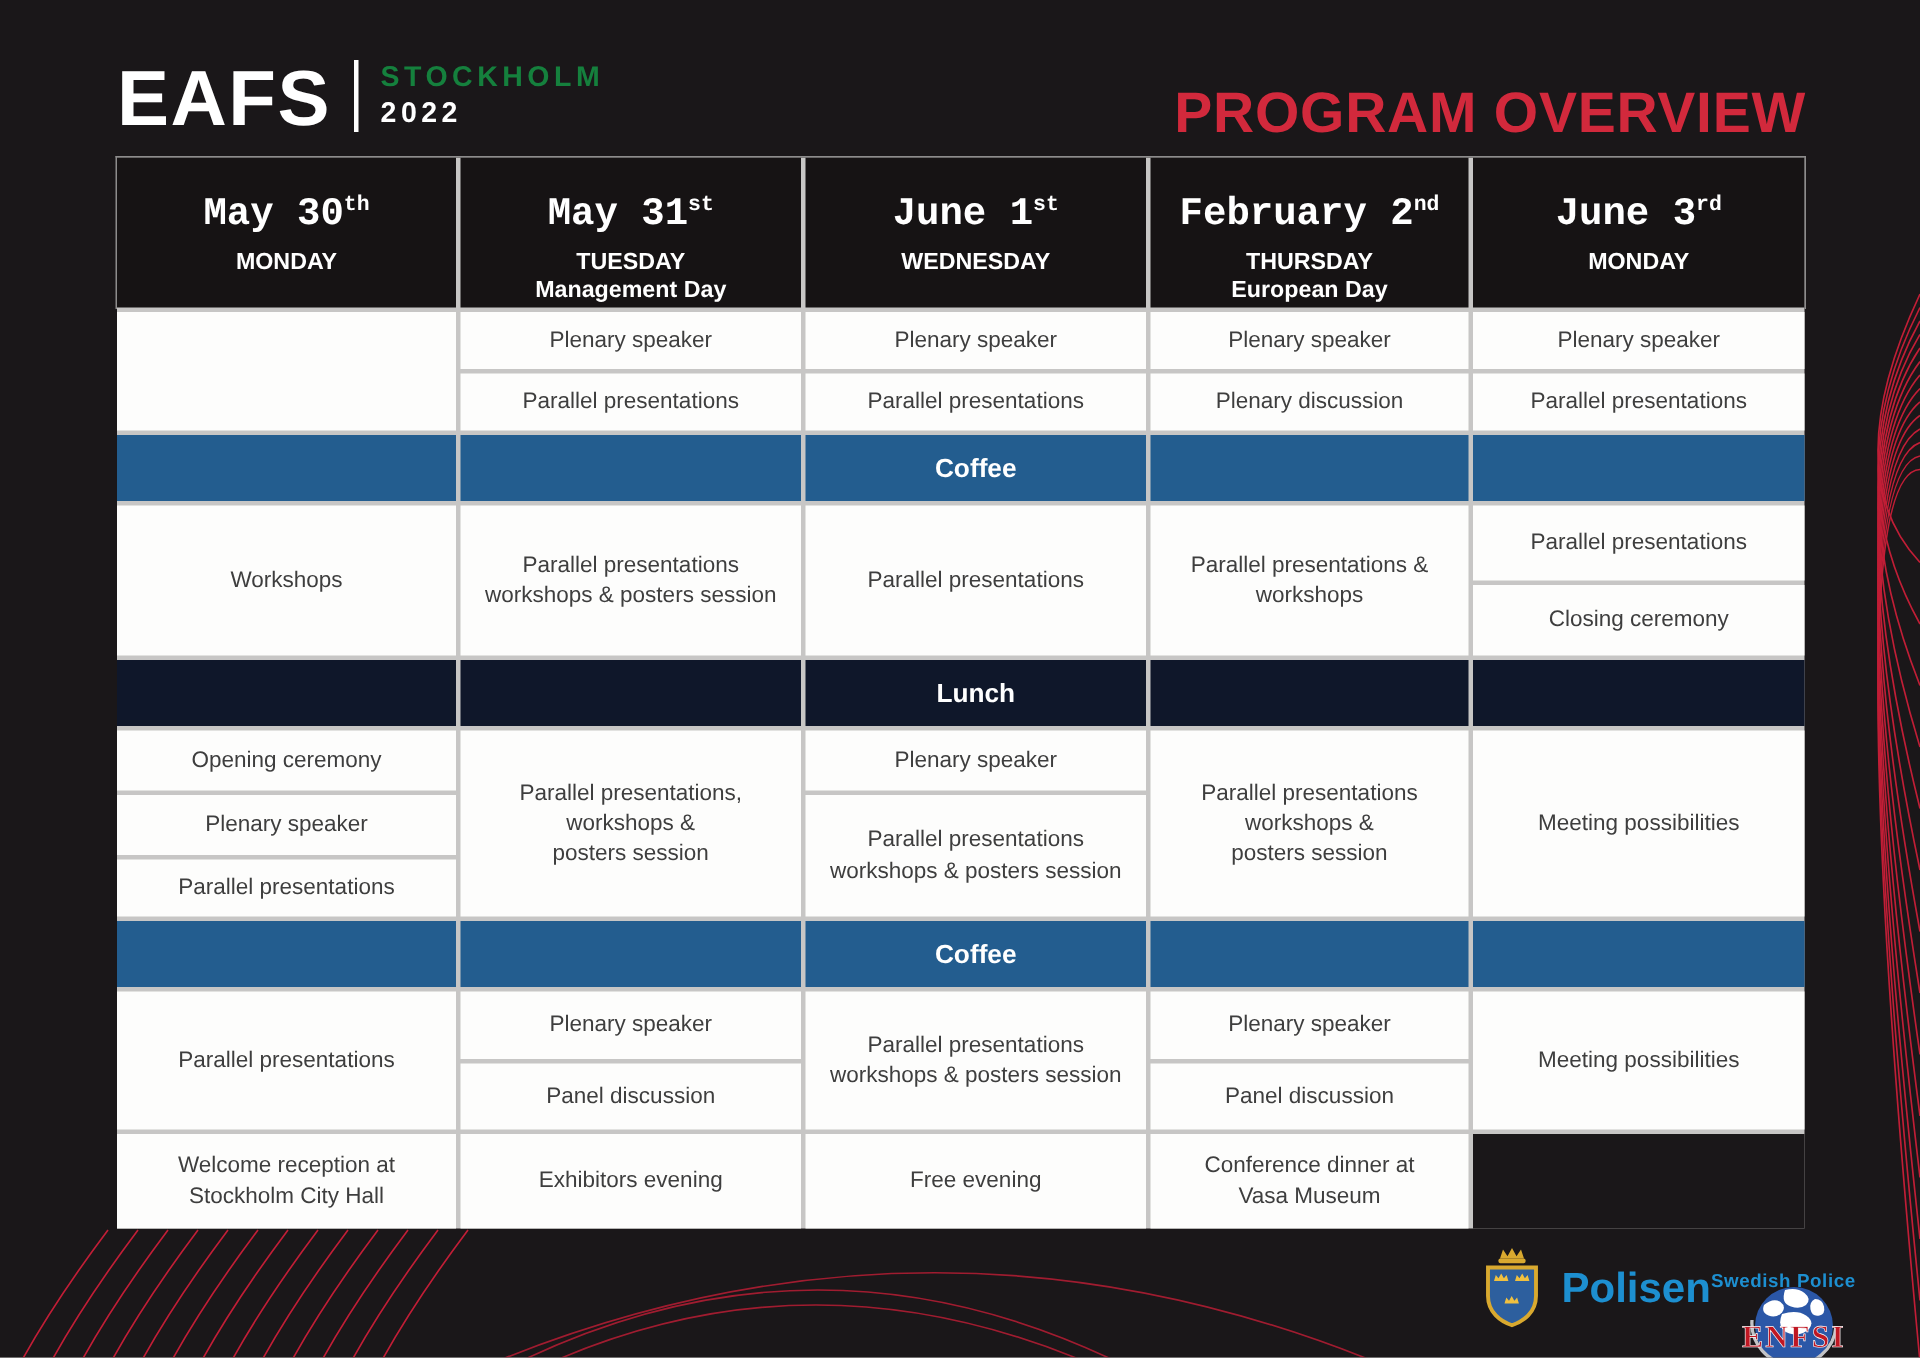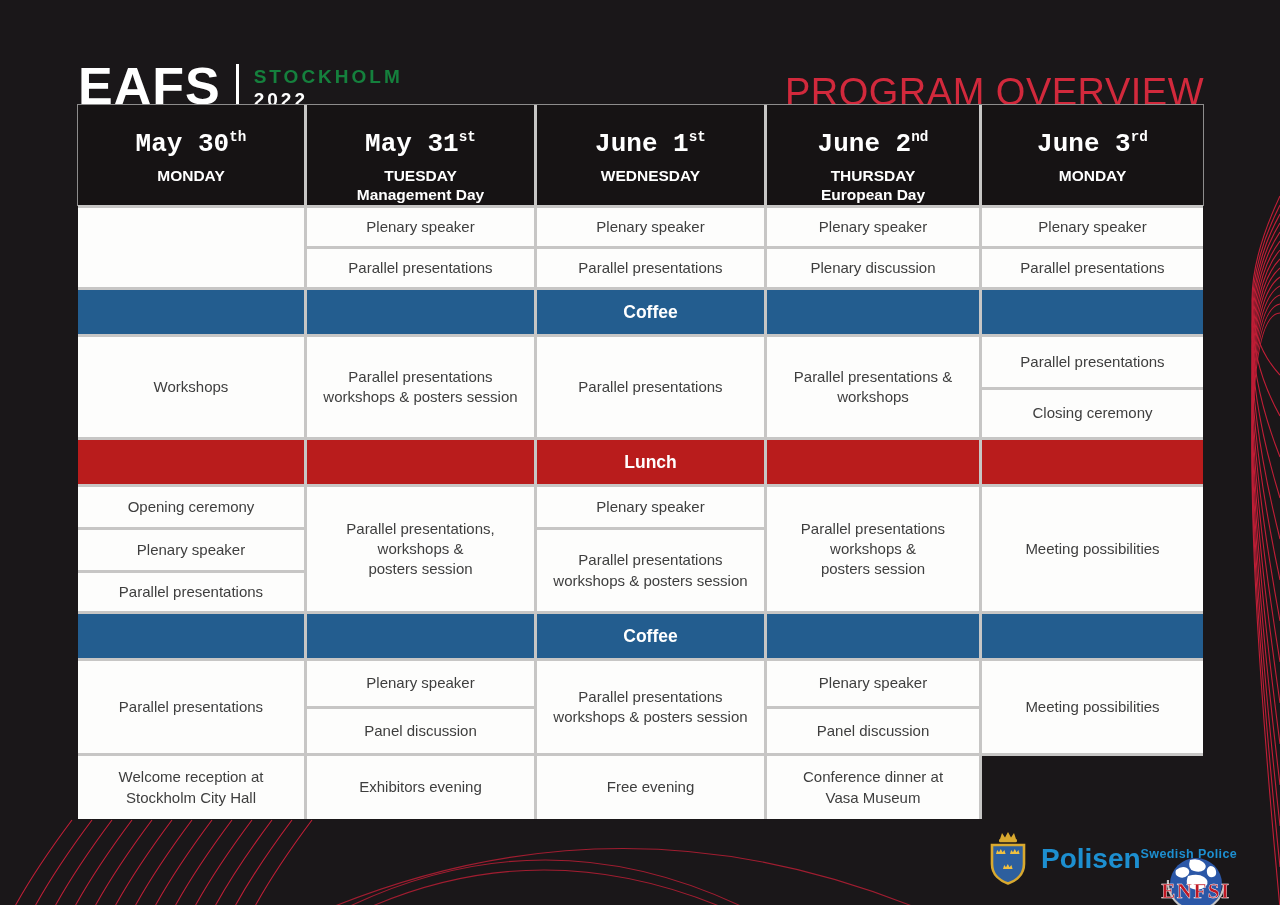--- a/index.html
+++ b/index.html
@@ -3,29 +3,29 @@
 <meta charset="utf-8">
 <style>
   html,body{margin:0;padding:0;}
   body{
     width:1280px;height:905px;overflow:hidden;position:relative;
     background:#1a1719;
     font-family:"Liberation Sans","DejaVu Sans",sans-serif;
   }
 
   
-  .logo{position:absolute;left:78px;top:40px;display:flex;align-items:flex-end;gap:15px;margin-top:20px;}
+  .logo{position:absolute;left:78px;top:40px;display:flex;align-items:flex-start;gap:15px;}
   .logo-main{color:#fff;font-size:52px;font-weight:800;letter-spacing:1px;line-height:1;}
   .logo-sep{width:3px;height:48px;background:#fff;}
   .logo-right{display:flex;flex-direction:column;justify-content:center;}
   .logo-city{color:#15803d;font-size:19px;font-weight:700;letter-spacing:3px;line-height:1.25;}
   .logo-year{color:#fff;font-size:19px;font-weight:600;letter-spacing:3px;line-height:1.25;}
   .page-title{
     position:absolute;right:76px;top:57px;
-    color:#d2293c;font-size:38px;font-weight:400;letter-spacing:.5px;line-height:1;margin-top:16px;
+    color:#d2293c;font-size:38px;font-weight:700;letter-spacing:.5px;line-height:1;
   }
 
   
   .table-wrap{
     position:absolute;left:78px;top:105px;width:1125px;
     background:#c7c6c5;
     display:grid;
     grid-template-columns:226px 227px 227px 212px 221px;
     grid-template-rows:100px 38px 38px 44px 50px 47px 44px 40px 40px 38px 44px 45px 44px 63px;
     gap:3px;
@@ -40,21 +40,21 @@
   .hdate{font-size:26px;font-weight:700;line-height:34px;font-family:Liberation Mono, monospace;}
   .hdate sup{font-size:0.55em;vertical-align:super;font-weight:700;}
   .hday{font-size:15.5px;font-weight:700;margin-top:5px;line-height:19px;}
   .hsub{font-size:15.5px;font-weight:700;line-height:19px;}
   .cell{
     background:#fdfdfc;color:#3e3e3e;font-size:15px;line-height:1.35;
     display:flex;align-items:center;justify-content:center;text-align:center;
     white-space:pre-line;padding:2px 6px;box-sizing:border-box;
   }
   .band-blue{background:#235d8f;}
-  .band-green{background:#b91c1c;}
+  .band-green{background:#0f172a;}
   .band-label{
     display:flex;align-items:center;justify-content:center;
     color:#fff;font-size:17.5px;font-weight:700;
   }
   .filler{background:#1a1719;}
 
   
   .polisen{position:absolute;left:985px;top:831px;display:flex;align-items:center;gap:10px;}
   .polisen-text{display:flex;flex-direction:row;}
   .polisen-name{color:#1d8fd0;font-size:28px;font-weight:700;line-height:26px;}
@@ -127,21 +127,21 @@
     <div class="hdate"><span>May 31</span><sup>st</sup></div>
     <div class="hday">TUESDAY</div>
     <div class="hsub">Management Day</div>
   </div>
   <div class="hcell" style="grid-column:3;grid-row:1">
     <div class="hdate"><span>June 1</span><sup>st</sup></div>
     <div class="hday">WEDNESDAY</div>
     <div class="hsub"></div>
   </div>
   <div class="hcell" style="grid-column:4;grid-row:1">
-    <div class="hdate"><span>June 2</span><sup>nd</sup></div>
+    <div class="hdate"><span>February 2</span><sup>nd</sup></div>
     <div class="hday">THURSDAY</div>
     <div class="hsub">European Day</div>
   </div>
   <div class="hcell" style="grid-column:5;grid-row:1">
     <div class="hdate"><span>June 3</span><sup>rd</sup></div>
     <div class="hday">MONDAY</div>
     <div class="hsub"></div>
   </div>
 
   <div class="cell" style="grid-column:1;grid-row:2/4"></div>

